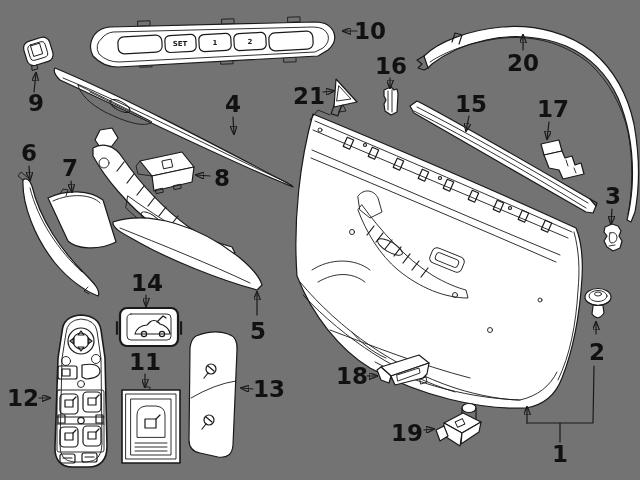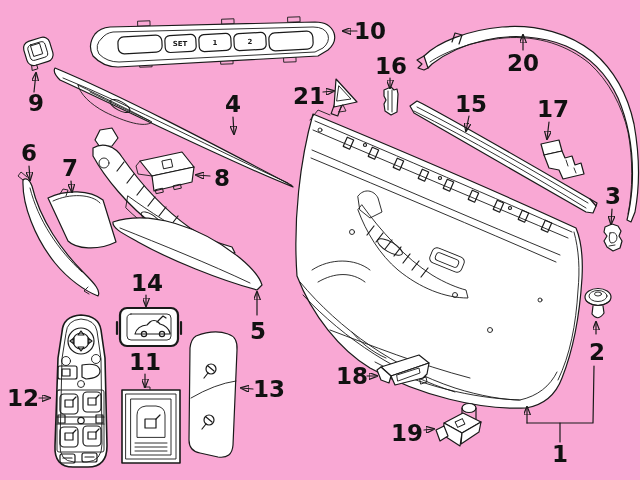--- a/index.html
+++ b/index.html
@@ -1,16 +1,16 @@
 <!DOCTYPE html>
 <html><head>
 <meta charset="utf-8">
 <style>
   html,body{margin:0;padding:0;background:#fff;}
-  .stage{position:relative;width:640px;height:480px;background:#f9a8d4;overflow:hidden;
+  .stage{position:relative;width:640px;height:480px;background:#737373;overflow:hidden;
          font-family:"DejaVu Sans","Liberation Sans",sans-serif;}
   svg{display:block}
   .ln path,.ln line,.ln rect,.ln circle,.ln ellipse,.ln polyline,.ln polygon{
       stroke:#1a1a1a;fill:none;stroke-width:1.2;stroke-linejoin:round;stroke-linecap:round;}
   .ln .wfill{fill:#ffffff;}
   .ln .thick{stroke-width:2.2;}
   .ln .thin{stroke-width:.9;}
   .callout-num{font-family:"DejaVu Sans","Liberation Sans",sans-serif;
       font-size:23px;font-weight:bold;fill:#111;stroke:none;}
   .btn-txt{font-family:"DejaVu Sans","Liberation Sans",sans-serif;

